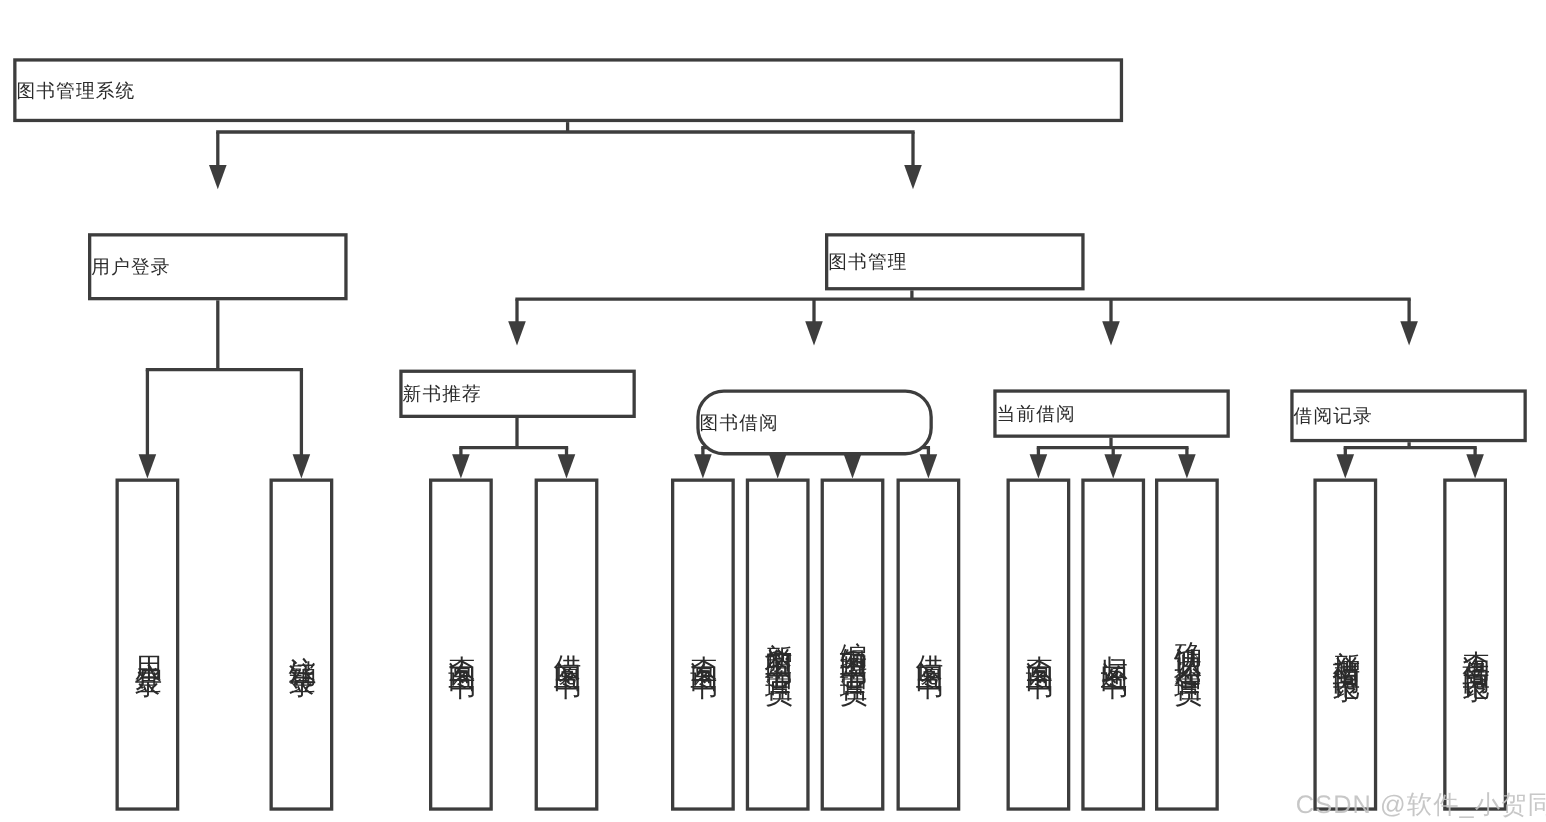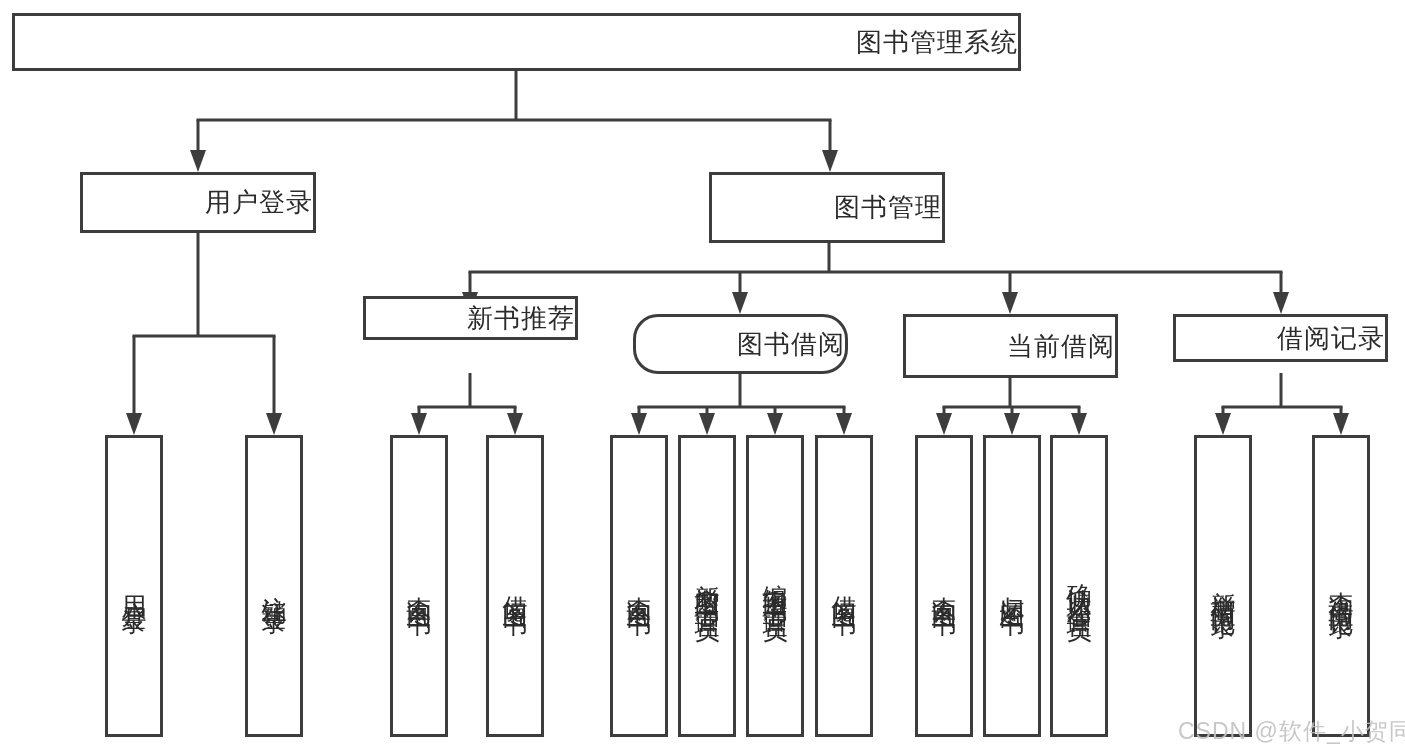--- a/index.html
+++ b/index.html
@@ -34,26 +34,27 @@
   .connector-layer .head {
     fill: var(--line);
     stroke: none;
   }
   .box {
     position: absolute;
     background: var(--box_bg);
     border: 3px solid var(--line);
     display: flex;
     align-items: center;
-    justify-content: flex-end;
+    justify-content: flex-start;
     z-index: 2;
-    font-size: 26px;
+    font-size: 17px;
     color: var(--ink);
     letter-spacing: 1px;
     white-space: nowrap;
+    margin-top: 40px;
   }
   .vbox {
     position: absolute;
     background: var(--box_bg);
     border: 3px solid var(--line);
     display: flex;
     align-items: center;
     justify-content: center;
     z-index: 2;
     top: 435px;
@@ -161,31 +162,31 @@
     </g>
   </svg>
 
   <div class="box" style="left:12px; top:13px; width:1009px; height:58px;">
     <span>图书管理系统</span>
   </div>
 
   <div class="box" style="left:80px; top:172px; width:236px; height:61px;">
     <span>用户登录</span>
   </div>
-  <div class="box" style="left:709px; top:172px; width:236px; height:71px;">
+  <div class="box" style="left:750px; top:172px; width:236px; height:52px;">
     <span>图书管理</span>
   </div>
 
   <div class="box" style="left:363px; top:296px; width:215px; height:44px;">
     <span>新书推荐</span>
   </div>
   <div class="box" style="left:633px; top:314px; width:215px; height:60px;border-radius:25px;">
     <span>图书借阅</span>
   </div>
-  <div class="box" style="left:903px; top:314px; width:215px; height:64px;">
+  <div class="box" style="left:903px; top:314px; width:215px; height:44px;">
     <span>当前借阅</span>
   </div>
   <div class="box" style="left:1173px; top:314px; width:215px; height:48px;">
     <span>借阅记录</span>
   </div>
 
   <div class="vbox" style="left:105px;">
     <span class="vtext">用户登录</span>
   </div>
   <div class="vbox" style="left:245px;">

